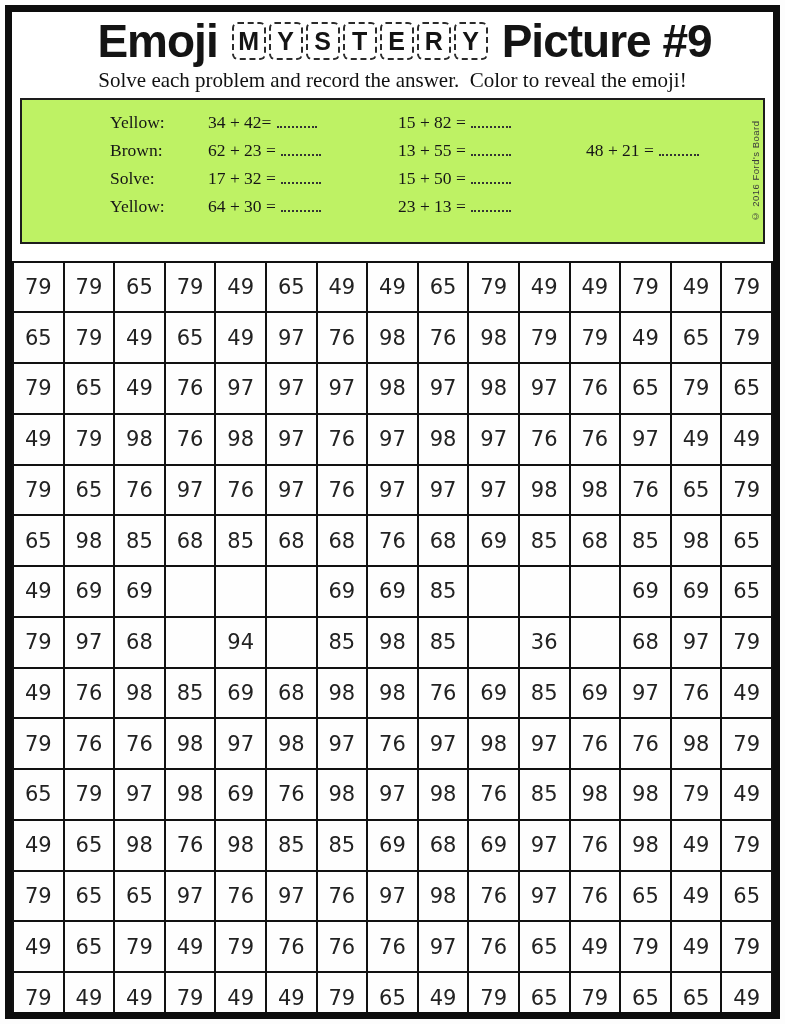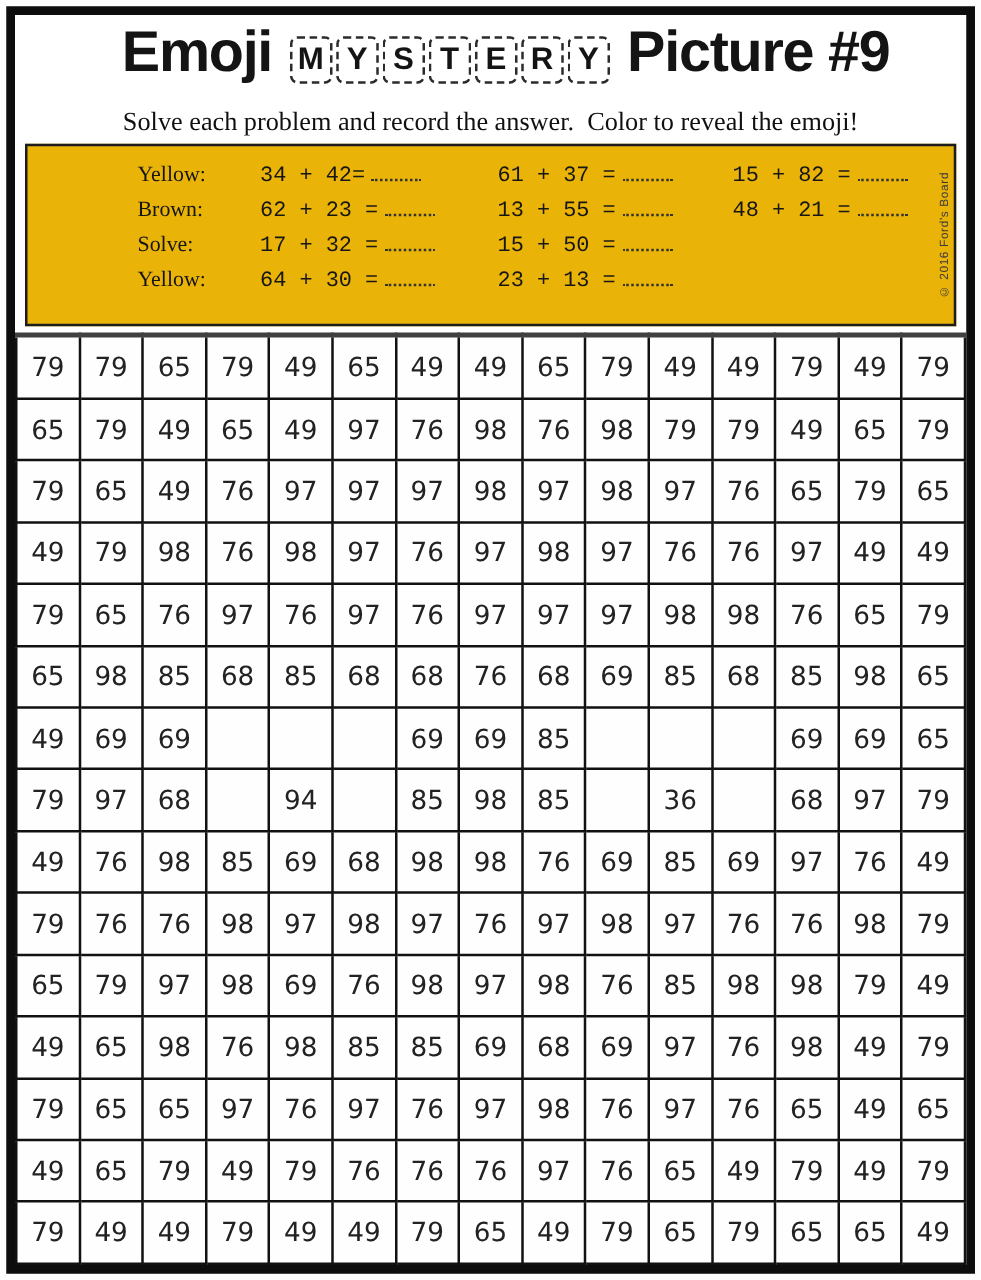--- a/index.html
+++ b/index.html
@@ -8,61 +8,62 @@
     width:785px; height:1024px; padding:5px; background:#fdfdfd;
     font-family:"Liberation Serif", serif; color:#161616;
   }
   .inner {
     width:100%; height:100%; border:7px solid #0d0d0d; background:#ffffff;
     display:flex; flex-direction:column; overflow:hidden;
   }
   
   .header { text-align:center; padding:4px 0 0; flex:0 0 auto; }
   .title-line {
-    display:flex; align-items:flex-end; justify-content:center; gap:14px;
+    display:flex; align-items:center; justify-content:center; gap:14px;
     font-family:"Liberation Sans", sans-serif; font-weight:700;
     font-size:46px; letter-spacing:-1px; line-height:1.1; color:#141414;padding-left:24px;
   }
   .mystery { display:inline-flex; gap:3px; align-items:center; }
   .letter-box {
     display:inline-flex; align-items:center; justify-content:center;
     width:34px; height:38px; border:2px dashed #2b2b2b; border-radius:6px;
     font-size:25px; font-weight:700; letter-spacing:0; background:#fff;
   }
   .subtitle {
-    font-family:"Liberation Serif", serif; font-size:21px; margin-top:18px;
+    font-family:"Liberation Serif", serif; font-size:21px; margin-top:1px;
     white-space:pre-wrap; color:#101010;
   }
   
   .key-box {
     flex:0 0 146px; margin:5px 8px 5px 8px; border:2px solid #1d1d1d;
-    position:relative; background:#eab308; padding:12px 30px 6px 88px;
+    position:relative; background:#bef264; padding:12px 30px 6px 88px;
     display:flex; flex-direction:column; justify-content:space-between;
   }
   .key-row {
     display:grid; grid-template-columns:98px 190px 188px auto;
     font-size:17.5px; align-items:baseline; height:28px;
   }
   .key-label { }
-  .key-problem { white-space:nowrap;font-family:Liberation Mono, monospace; }
+  .key-problem { white-space:nowrap; }
   .blank {
     display:inline-block; width:40px; height:12px; margin-left:5px;
     border-bottom:2px dotted #333;
   }
   .copyright {
     position:absolute; right:2px; top:50%;
     writing-mode:vertical-rl; transform:translateY(-50%) rotate(180deg);
     font-family:"Liberation Sans", sans-serif; font-size:9.5px; color:#3a3a3a;
     letter-spacing:0.5px; white-space:nowrap;
   }
   
   .grid-wrap { flex:1 1 auto; }
   table.grid {
     width:100%; height:100%; border-collapse:collapse; table-layout:fixed;
-    border-top:4px solid #404040;
+    border-top:1px solid #404040;
+    margin-top:12px;
   }
   table.grid td {
     border:2.5px solid #111; text-align:center; vertical-align:middle;
     font-family:"DejaVu Sans", sans-serif; font-size:21px; color:#222;
     padding:0; background:#fefefe;
   }
 </style>
 </head>
 <body>
 
@@ -84,21 +85,20 @@
         <span>Picture #9</span>
       </div>
       <div class="subtitle">Solve each problem and record the answer.  Color to reveal the emoji!</div>
     </header>
 
     <section class="key-box">
       <div id="key-rows">
           <div class="key-row">
             <span class="key-label">Yellow:</span>
             <span class="key-problem">34 + 42=<span class="blank"></span></span>
-            <span class="key-problem">61 + 37 =<span class="blank"></span></span>
             <span class="key-problem">15 + 82 =<span class="blank"></span></span>
           </div>
           <div class="key-row">
             <span class="key-label">Brown:</span>
             <span class="key-problem">62 + 23 =<span class="blank"></span></span>
             <span class="key-problem">13 + 55 =<span class="blank"></span></span>
             <span class="key-problem">48 + 21 =<span class="blank"></span></span>
           </div>
           <div class="key-row">
             <span class="key-label">Solve:</span>

